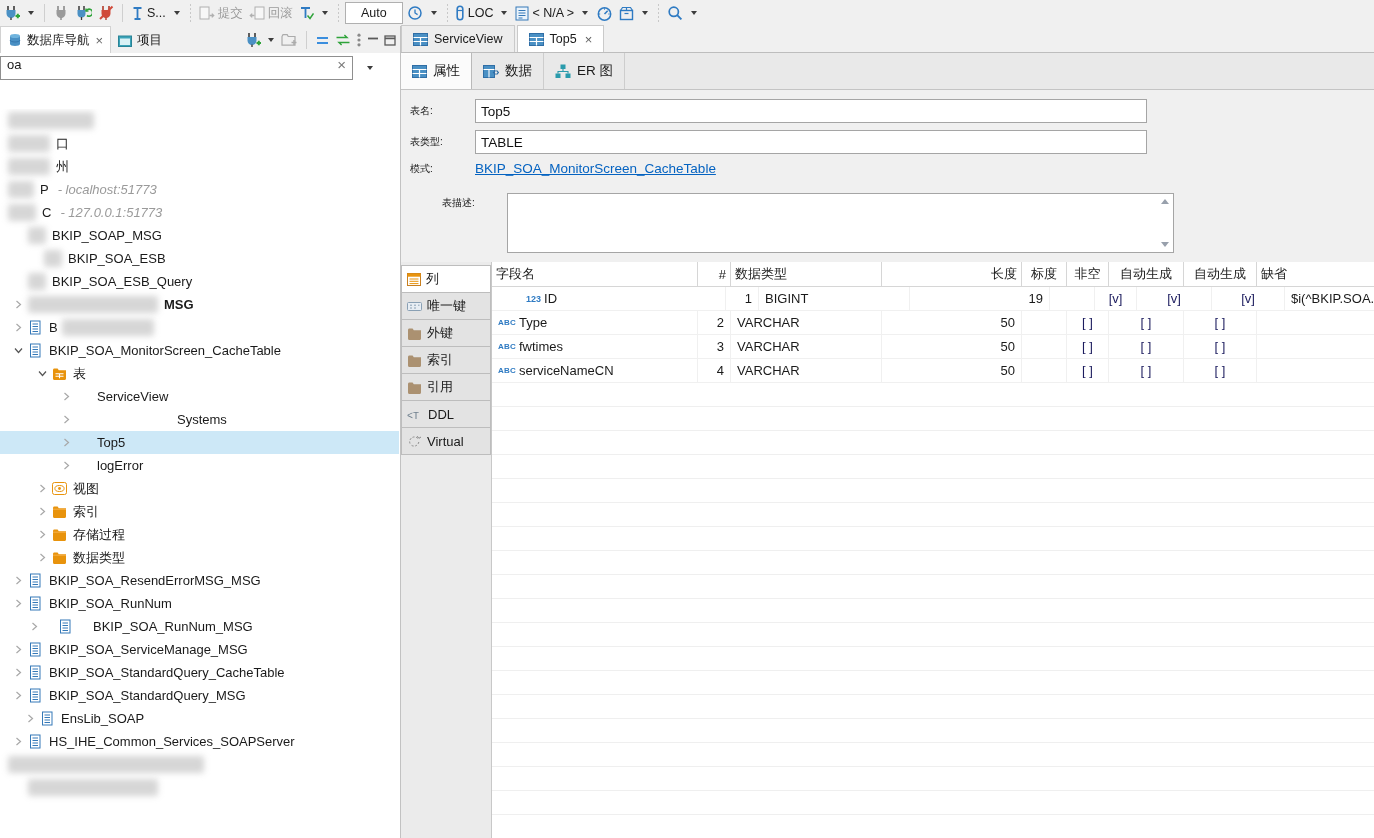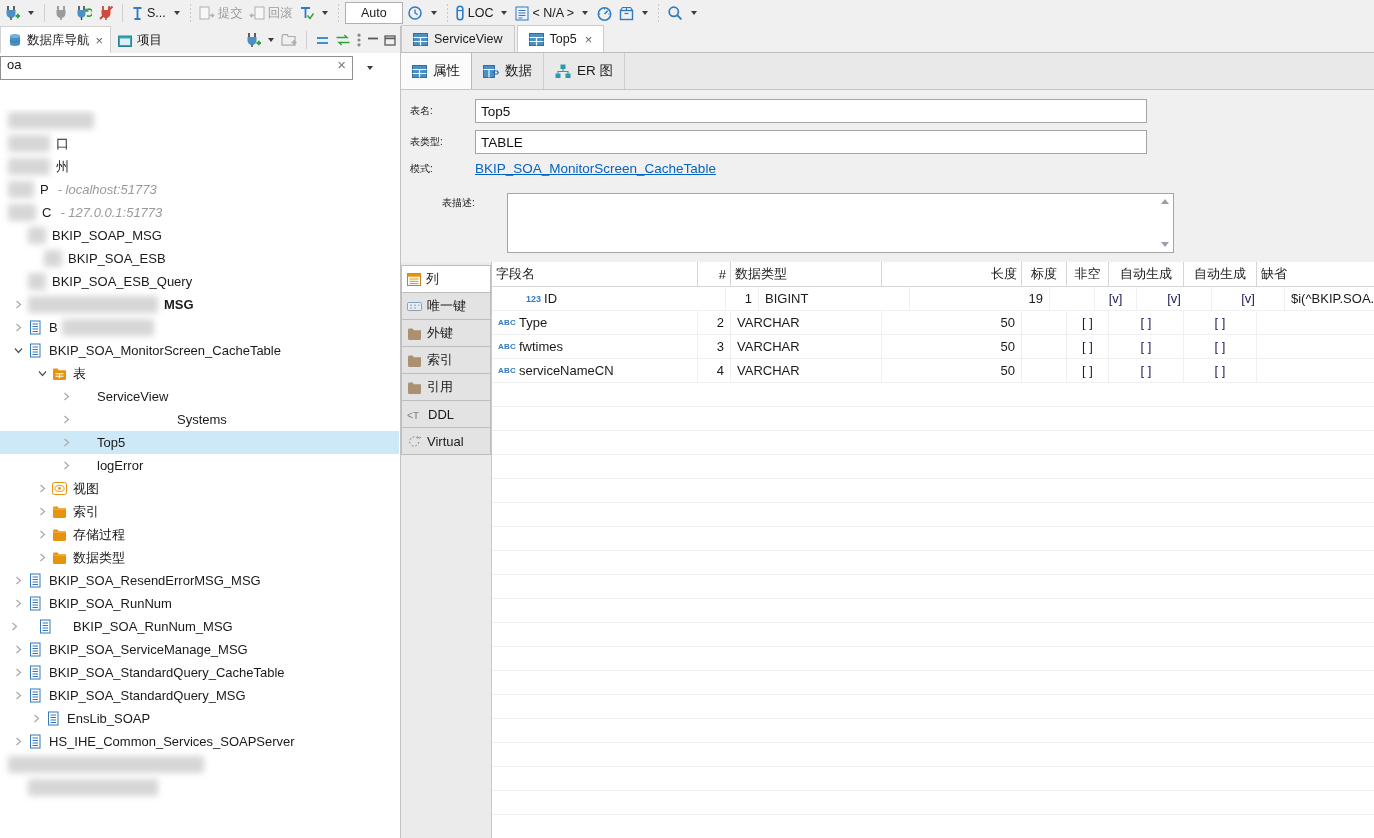--- a/index.html
+++ b/index.html
@@ -547,21 +547,21 @@
             </svg>
           </span>
           <span class="ticon">
             <svg width="14" height="15">
               <rect x="2.5" y="1" width="9.5" height="13" fill="#fff" stroke="#3579b8"></rect>
               <path d="M4.5 4h5.5M4.5 6.5h5.5M4.5 9h5.5M4.5 11.5h5.5" stroke="#3579b8"></path>
             </svg>
           </span>
           <span class="tlabel">BKIP_SOA_RunNum</span>
         </div>
-        <div class="trow" style="padding-left: 4px; gap: 14px;">
+        <div class="trow" style="padding-left: 24px; gap: 14px;">
           <span class="arrow-slot">
             <svg width="9" height="9">
               <path d="M2.5 1l4 3.5-4 3.5" fill="none" stroke="#a8a8a8" stroke-width="1.2"></path>
             </svg>
           </span>
           <span class="ticon">
             <svg width="14" height="15">
               <rect x="2.5" y="1" width="9.5" height="13" fill="#fff" stroke="#3579b8"></rect>
               <path d="M4.5 4h5.5M4.5 6.5h5.5M4.5 9h5.5M4.5 11.5h5.5" stroke="#3579b8"></path>
             </svg>
@@ -603,21 +603,21 @@
             </svg>
           </span>
           <span class="ticon">
             <svg width="14" height="15">
               <rect x="2.5" y="1" width="9.5" height="13" fill="#fff" stroke="#3579b8"></rect>
               <path d="M4.5 4h5.5M4.5 6.5h5.5M4.5 9h5.5M4.5 11.5h5.5" stroke="#3579b8"></path>
             </svg>
           </span>
           <span class="tlabel">BKIP_SOA_StandardQuery_MSG</span>
         </div>
-        <div class="trow" style="padding-left: 8px; margin-left: 18px;">
+        <div class="trow" style="padding-left: 20px;">
           <span class="arrow-slot">
             <svg width="9" height="9">
               <path d="M2.5 1l4 3.5-4 3.5" fill="none" stroke="#a8a8a8" stroke-width="1.2"></path>
             </svg>
           </span>
           <span class="ticon">
             <svg width="14" height="15">
               <rect x="2.5" y="1" width="9.5" height="13" fill="#fff" stroke="#3579b8"></rect>
               <path d="M4.5 4h5.5M4.5 6.5h5.5M4.5 9h5.5M4.5 11.5h5.5" stroke="#3579b8"></path>
             </svg>

